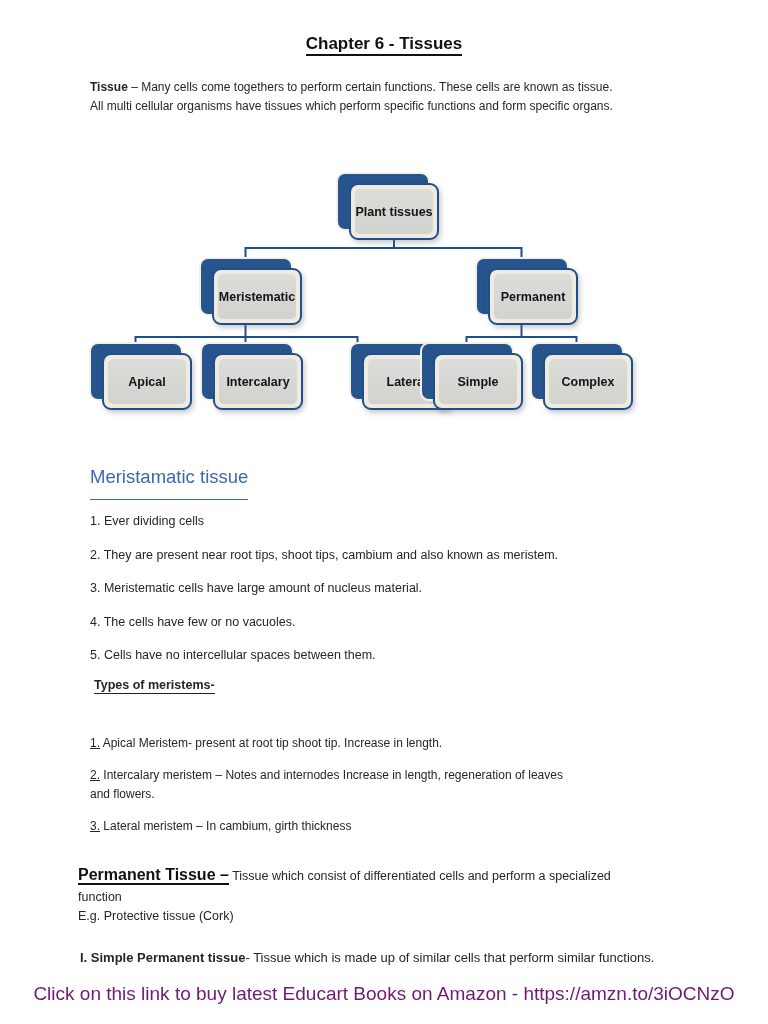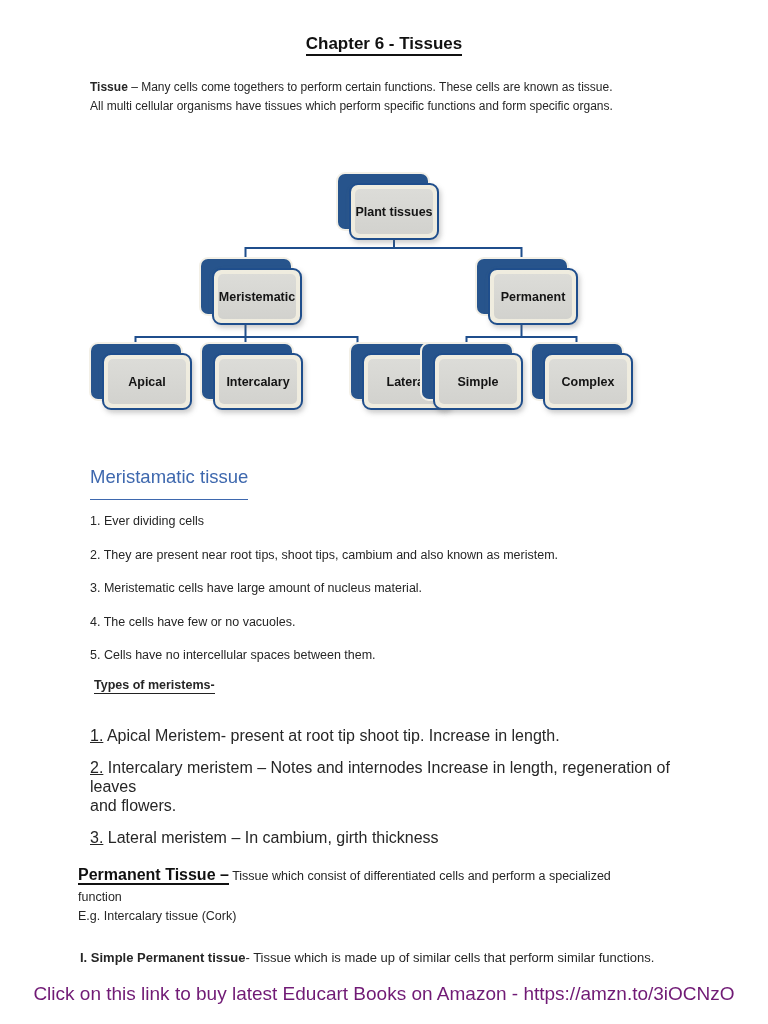--- a/index.html
+++ b/index.html
@@ -13,21 +13,21 @@
   .intro{position:absolute;top:78px;left:90px;width:560px;font-size:12px;line-height:18.5px;margin:0;}
   .intro b{font-weight:bold;}
   .blk{display:block;}
   .meri-heading{position:absolute;top:466px;left:90px;margin:0;font-size:18.5px;font-weight:normal;}
   .meri-heading span{color:#3e68ae;border-bottom:1.5px solid #3e68ae;padding-bottom:12px;}
   .points{position:absolute;top:512px;left:90px;width:600px;}
   .points p{margin:0 0 14.5px;font-size:12.5px;line-height:19px;}
   .types-heading{position:absolute;top:678px;left:94px;margin:0;font-size:12.5px;}
   .types-heading span{font-weight:bold;border-bottom:1.5px solid #222;padding-bottom:1px;}
   .types{position:absolute;top:722px;left:90px;width:610px;}
-  .types p{margin:4px 0 13px;font-size:16px;line-height:19px;}
+  .types p{margin:12px 0 13px;font-size:12px;line-height:19px;}
   .types .num{text-decoration:underline;}
   .perm{position:absolute;top:862px;left:78px;width:580px;margin:0;font-size:12.5px;line-height:19px;}
   .perm-h{font-size:16px;line-height:26px;font-weight:bold;color:#111;border-bottom:2.5px solid #111;}
   .simple-item{position:absolute;top:948px;left:80px;width:640px;margin:0;font-size:13px;line-height:19px;}
   .simple-item b{font-weight:bold;}
   .footer{position:absolute;top:983px;left:0;width:768px;text-align:center;margin:0;}
   .footer a{font-size:19px;color:#701a75;text-decoration:none;}
   
   .connectors{position:absolute;left:0;top:0;}
   .node{position:absolute;width:101px;height:66px;padding-left:20px;}
@@ -148,21 +148,21 @@
 
   <div class="types">
     <p><span class="num">1.</span><span> Apical Meristem- present at root tip shoot tip. Increase in length.</span><span class="blk"></span></p>
     <p><span class="num">2.</span><span> Intercalary meristem – Notes and internodes Increase in length, regeneration of leaves</span><span class="blk">and flowers.</span></p>
     <p><span class="num">3.</span><span>  Lateral meristem – In cambium, girth thickness</span><span class="blk"></span></p>
   </div>
 
   <p class="perm">
     <span class="perm-h">Permanent Tissue –</span><span> Tissue which consist of differentiated cells and perform a specialized</span>
     <span class="blk">function</span>
-    <span class="blk">E.g. Intercalary tissue (Cork)</span>
+    <span class="blk">E.g. Protective tissue (Cork)</span>
   </p>
 
   <p class="simple-item">
     <b>I.  Simple Permanent tissue</b><span>- Tissue which is made up of similar cells that perform similar functions.</span>
   </p>
 
   <p class="footer">
     <a href="#">Click on this link to buy latest Educart Books on Amazon - https://amzn.to/3iOCNzO</a>
   </p>
 

